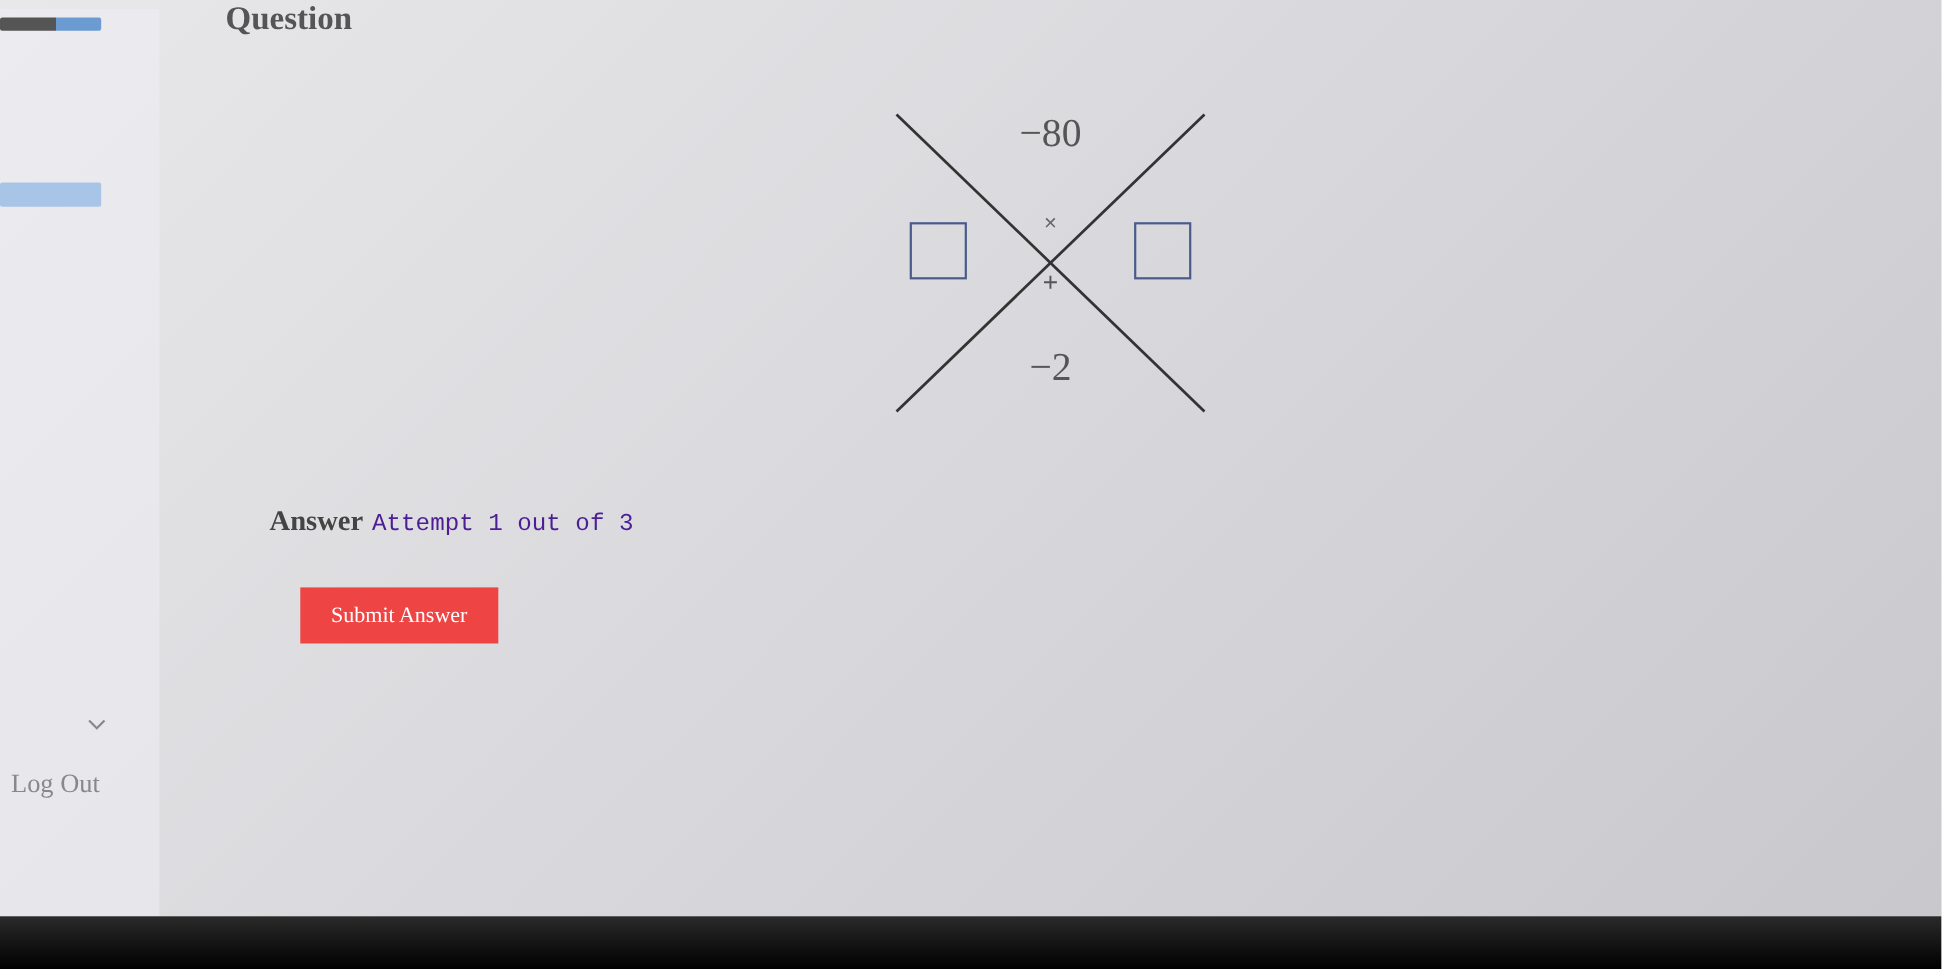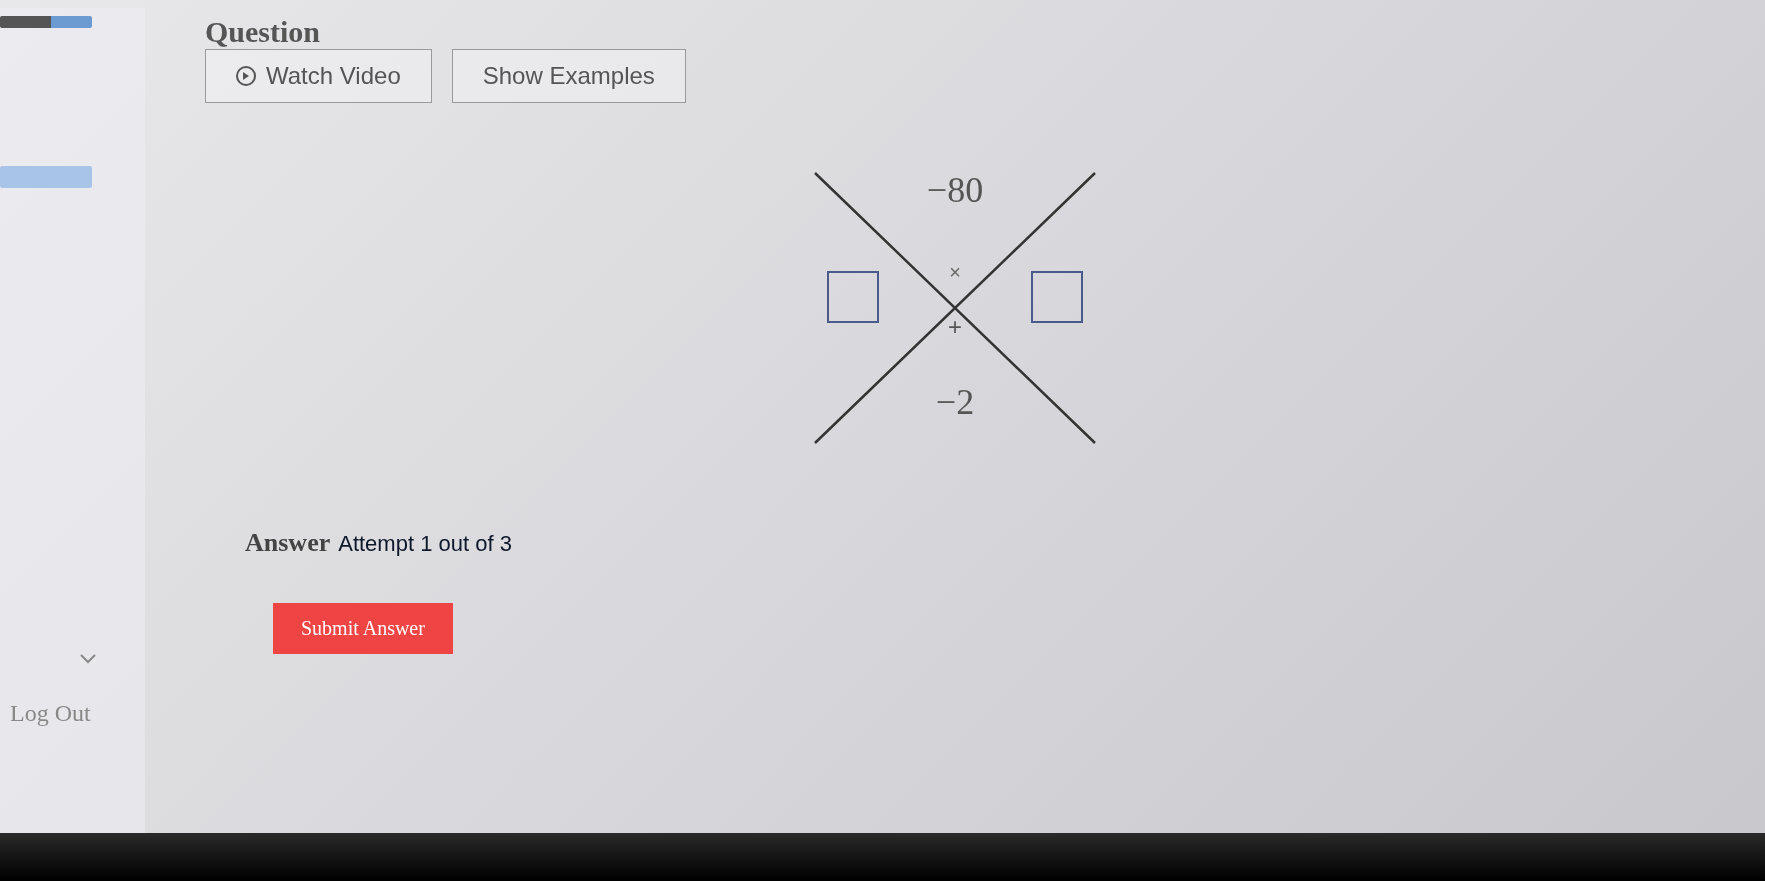--- a/index.html
+++ b/index.html
@@ -61,22 +61,21 @@
       left: 145px;
       top: 0;
       right: 0;
       height: 100%;
       padding: 0 60px;
     }
     .header-row {
       display: flex;
       align-items: flex-start;
       justify-content: space-between;
-      padding-top: 15px;
-      flex-direction: column;
+      padding-top: 0;
     }
     .question-label {
       font-size: 30px;
       font-weight: bold;
       color: #555;
       font-family: Georgia, serif;
     }
     .header-buttons {
       display: flex;
       gap: 20px;
@@ -194,22 +193,22 @@
       gap: 8px;
     }
     .answer-label {
       font-size: 26px;
       font-weight: bold;
       color: #444;
       font-family: Georgia, serif;
     }
     .attempt-text {
       font-size: 22px;
-      color: #0f172a;
-      font-family: Liberation Sans, sans-serif;
+      color: #4c1d95;
+      font-family: Liberation Mono, monospace;
     }
     .submit-btn {
       margin-top: 45px;
       margin-left: 68px;
       background: #ef4444;
       color: #fff;
       border: none;
       padding: 14px 28px;
       font-size: 20px;
       font-family: Georgia, serif;
@@ -234,33 +233,20 @@
     <svg width="16" height="10" viewBox="0 0 16 10">
         <path d="M1 1 L8 8 L15 1" stroke="#888" stroke-width="2" fill="none"></path>
       </svg>
   </div>
   <div class="logout">Log Out</div>
 </div>
 
 <div class="main-content">
   <div class="header-row">
     <div class="question-label">Question</div>
-    <div class="header-buttons">
-      <button class="header-btn">
-        <span class="play-icon">
-          <svg viewBox="0 0 8 10">
-              <path d="M1 1 L7 5 L1 9 Z" fill="#555"></path>
-            </svg>
-        </span>
-        <span>Watch Video</span>
-      </button>
-      <button class="header-btn">
-        <span>Show Examples</span>
-      </button>
-    </div>
   </div>
 
 
   <div class="diagram-container">
     <svg class="diagram-svg" viewBox="0 0 340 310">
       <line x1="30" y1="20" x2="310" y2="290" stroke="#333" stroke-width="2.5"></line>
       <line x1="310" y1="20" x2="30" y2="290" stroke="#333" stroke-width="2.5"></line>
     </svg>
     <div class="diagram-top">−80</div>
     <div class="diagram-x">×</div>

